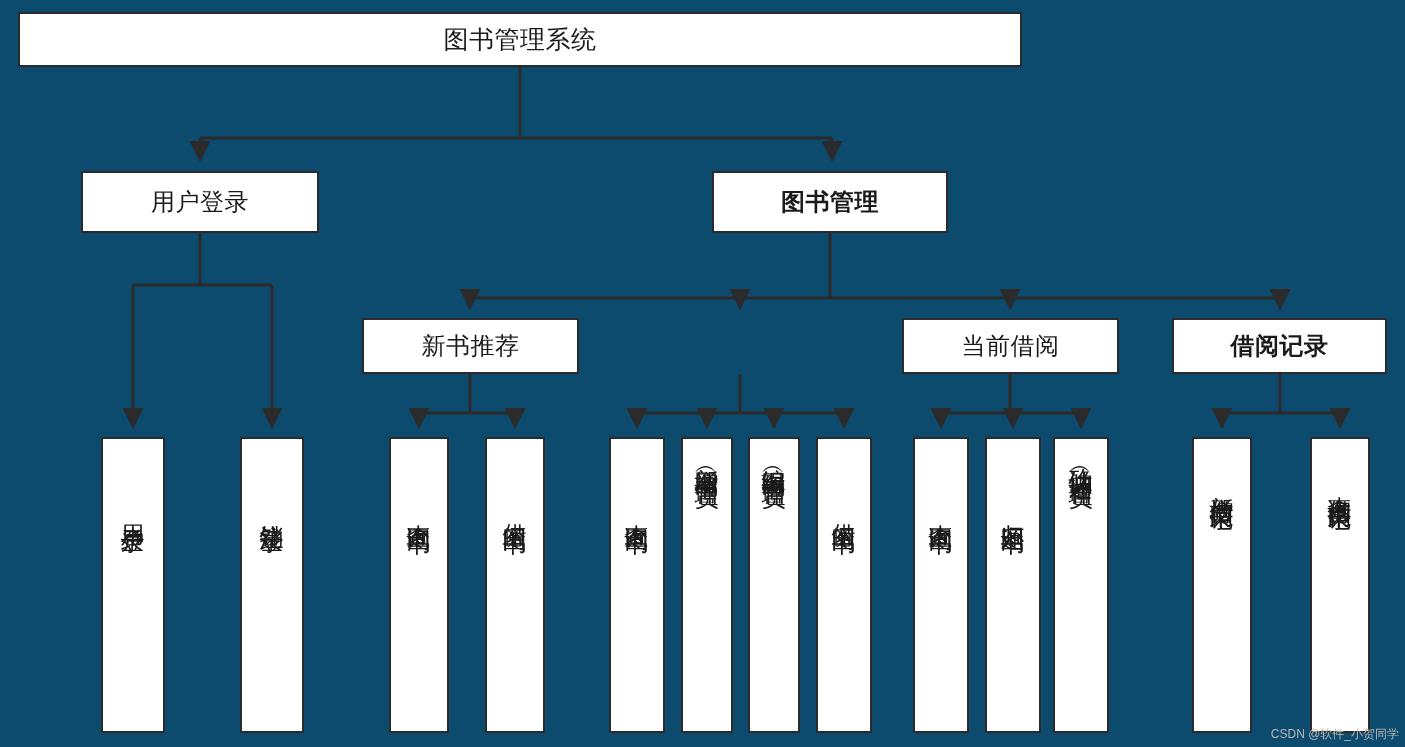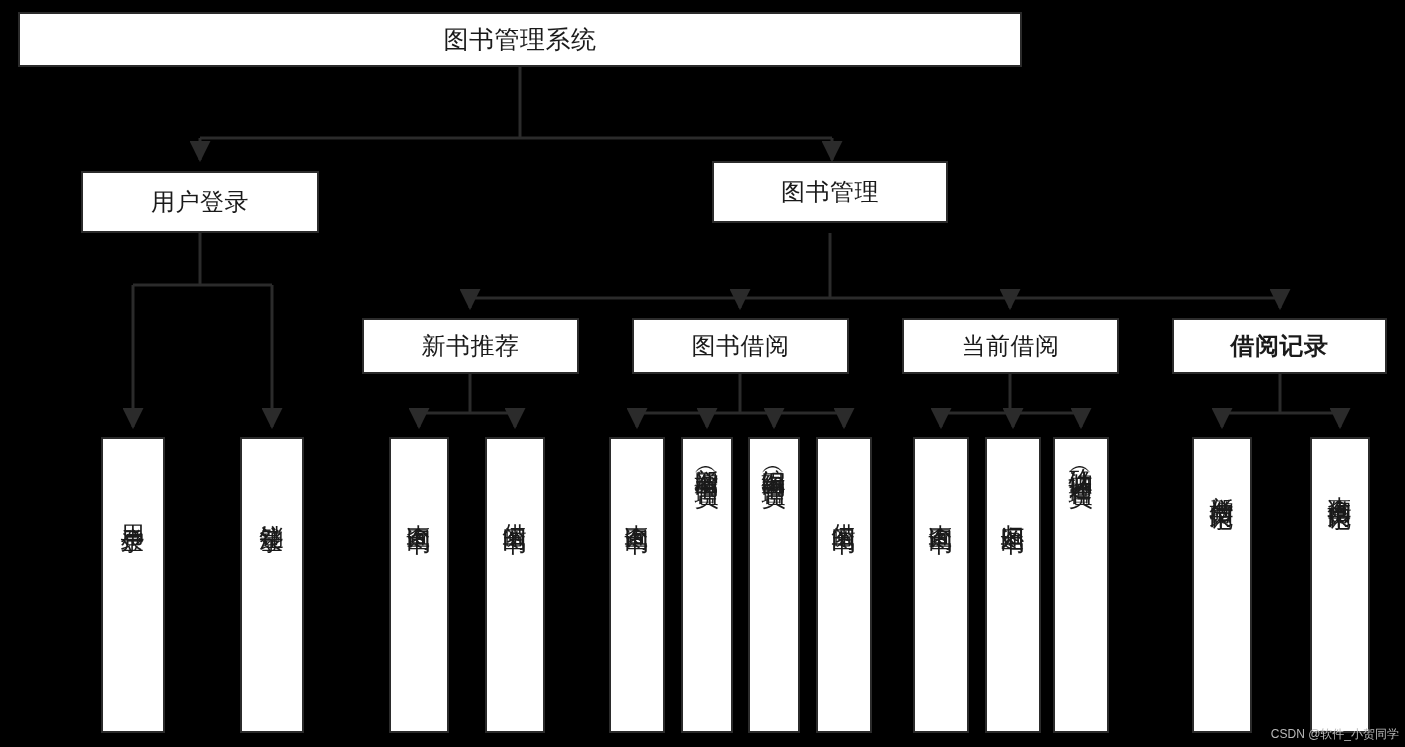--- a/index.html
+++ b/index.html
@@ -8,21 +8,21 @@
     padding: 0;
     background: #ffffff;
   }
   body {
     font-family: "Liberation Sans", "DejaVu Sans", sans-serif;
   }
   #canvas {
     position: relative;
     width: 1405px;
     height: 747px;
-    background: #000000;
+    background: #0c4a6e;
     overflow: hidden;
   }
   #edges {
     position: absolute;
     left: 0;
     top: 0;
     width: 1405px;
     height: 747px;
     pointer-events: none;
   }
@@ -130,30 +130,27 @@
     </g>
   </svg>
 
   <div class="node h root" style="left:18px; top:12px; width:1004px; height:55px;">
     <span class="label">图书管理系统</span>
   </div>
 
   <div class="node h" style="left:81px; top:171px; width:238px; height:62px;">
     <span class="label">用户登录</span>
   </div>
-  <div class="node h" style="left:712px; top:161px; width:236px; height:62px;">
+  <div class="node h" style="left:712px; top:171px; width:236px; height:62px;font-weight:bold;">
     <span class="label">图书管理</span>
   </div>
 
   <div class="node h" style="left:362px; top:318px; width:217px; height:56px;align-items:center;">
     <span class="label">新书推荐</span>
   </div>
-  <div class="node h" style="left:632px; top:318px; width:217px; height:56px;">
-    <span class="label">图书借阅</span>
-  </div>
   <div class="node h" style="left:902px; top:318px; width:217px; height:56px;">
     <span class="label">当前借阅</span>
   </div>
   <div class="node h" style="left:1172px; top:318px; width:215px; height:56px;font-weight:bold;">
     <span class="label">借阅记录</span>
   </div>
 
   <div class="node v" style="left:101px; top:437px; width:64px; height:296px; padding-top:66px;">
     <span class="label">用户登录</span>
   </div>

